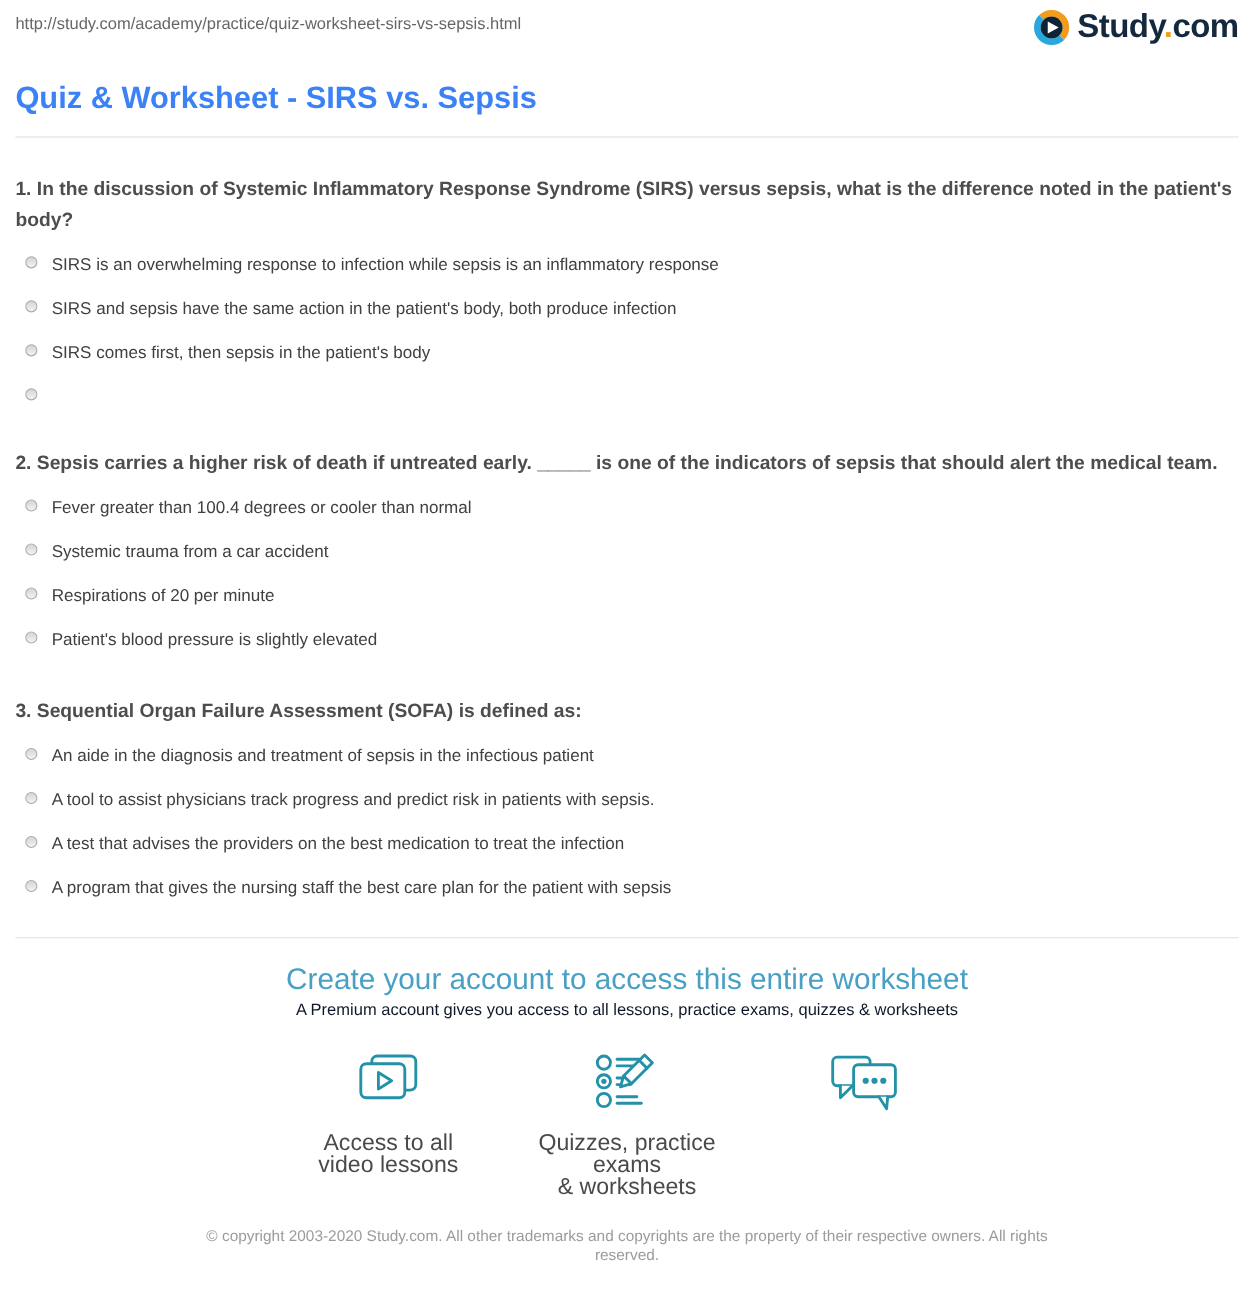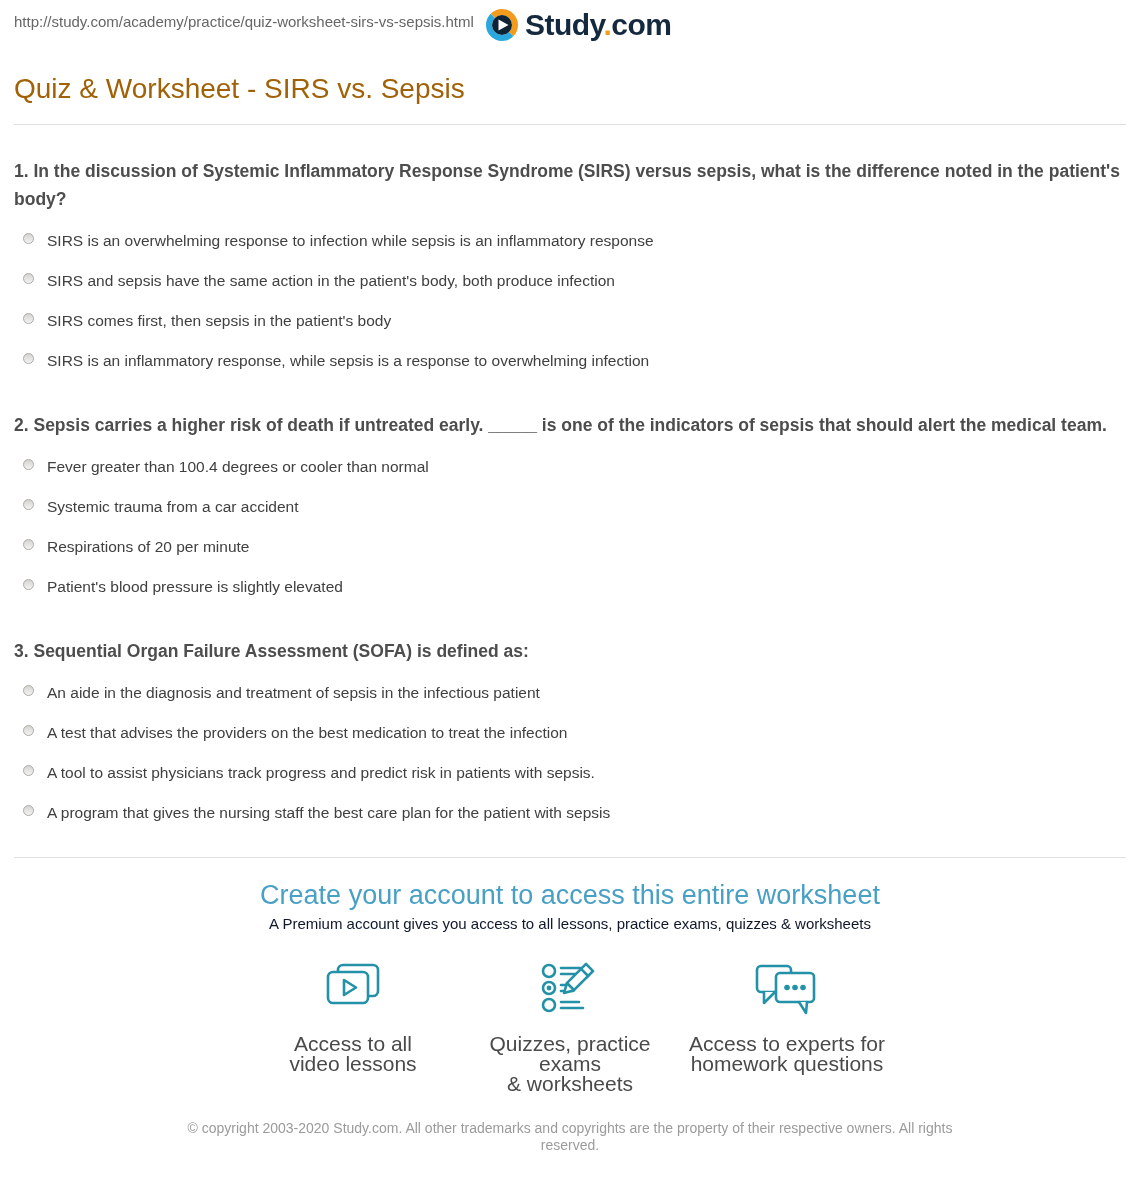--- a/index.html
+++ b/index.html
@@ -7,20 +7,21 @@
   body {
     width: 1140px;
     font-family: "Liberation Sans", sans-serif;
     color: #4d4d4d;
   }
   .page { padding: 0 14px; }
 
   
   .top {
     display: flex;
+    justify-content: space-between;
     align-items: flex-start;
     padding-top: 8px;
     gap: 11px;
   }
   .url {
     font-size: 15px;
     color: #666666;
     margin-top: 5px;
   }
   .logo {
@@ -36,22 +37,22 @@
     color: #14293e;
     letter-spacing: -0.5px;
   }
   .logo-text .dot { color: #f09c20; }
 
   
   h1.page-title {
     margin: 30px 0 18px 0;
     font-size: 28px;
     line-height: 34px;
-    font-weight: 400;
-    color: #a16207;
+    font-weight: 700;
+    color: #3b82f6;
   }
   hr.divider {
     border: none;
     border-top: 1px solid #e0e0e0;
     margin: 0;
   }
   hr.divider2 { margin-top: 36px; }
 
   
   .question h2 {
@@ -159,21 +160,20 @@
       <div class="opt">
         <span class="radio"></span>
         <span>SIRS and sepsis have the same action in the patient's body, both produce infection</span>
       </div>
       <div class="opt">
         <span class="radio"></span>
         <span>SIRS comes first, then sepsis in the patient's body</span>
       </div>
       <div class="opt">
         <span class="radio"></span>
-        <span>SIRS is an inflammatory response, while sepsis is a response to overwhelming infection</span>
       </div>
     </div>
   </section>
 
   <section class="question">
     <h2>2. Sepsis carries a higher risk of death if untreated early. _____ is one of the indicators of sepsis that should alert the medical team.</h2>
     <div class="opts">
       <div class="opt">
         <span class="radio"></span>
         <span>Fever greater than 100.4 degrees or cooler than normal</span>
@@ -195,25 +195,25 @@
 
   <section class="question">
     <h2>3. Sequential Organ Failure Assessment (SOFA) is defined as:</h2>
     <div class="opts">
       <div class="opt">
         <span class="radio"></span>
         <span>An aide in the diagnosis and treatment of sepsis in the infectious patient</span>
       </div>
       <div class="opt">
         <span class="radio"></span>
+        <span>A tool to assist physicians track progress and predict risk in patients with sepsis.</span>
+      </div>
+      <div class="opt">
+        <span class="radio"></span>
         <span>A test that advises the providers on the best medication to treat the infection</span>
-      </div>
-      <div class="opt">
-        <span class="radio"></span>
-        <span>A tool to assist physicians track progress and predict risk in patients with sepsis.</span>
       </div>
       <div class="opt">
         <span class="radio"></span>
         <span>A program that gives the nursing staff the best care plan for the patient with sepsis</span>
       </div>
     </div>
   </section>
 
   <hr class="divider divider2">
 
@@ -268,24 +268,20 @@
           <svg width="66" height="56" viewBox="0 0 66 56" fill="none" stroke="#2391a7" stroke-width="2.6" stroke-linejoin="round" stroke-linecap="round">
             <rect x="3" y="4" width="34" height="26" rx="4"></rect>
             <path d="M10 30 L10 41 L21 30" fill="#ffffff"></path>
             <rect x="22" y="11" width="38" height="29" rx="4" fill="#ffffff"></rect>
             <path d="M45 40 L52 51 L53 40" fill="#ffffff"></path>
             <circle cx="33" cy="25.5" r="2.8" fill="#2391a7" stroke="none"></circle>
             <circle cx="41" cy="25.5" r="2.8" fill="#2391a7" stroke="none"></circle>
             <circle cx="49" cy="25.5" r="2.8" fill="#2391a7" stroke="none"></circle>
           </svg>
         </div>
-        <div class="feature-label">
-          <div>Access to experts for</div>
-          <div>homework questions</div>
-        </div>
       </div>
 
     </div>
   </section>
 
   <footer>
     <p class="copyright">© copyright 2003-2020 Study.com. All other trademarks and copyrights are the property of their respective owners. All rights reserved.</p>
   </footer>
 
 </div>

